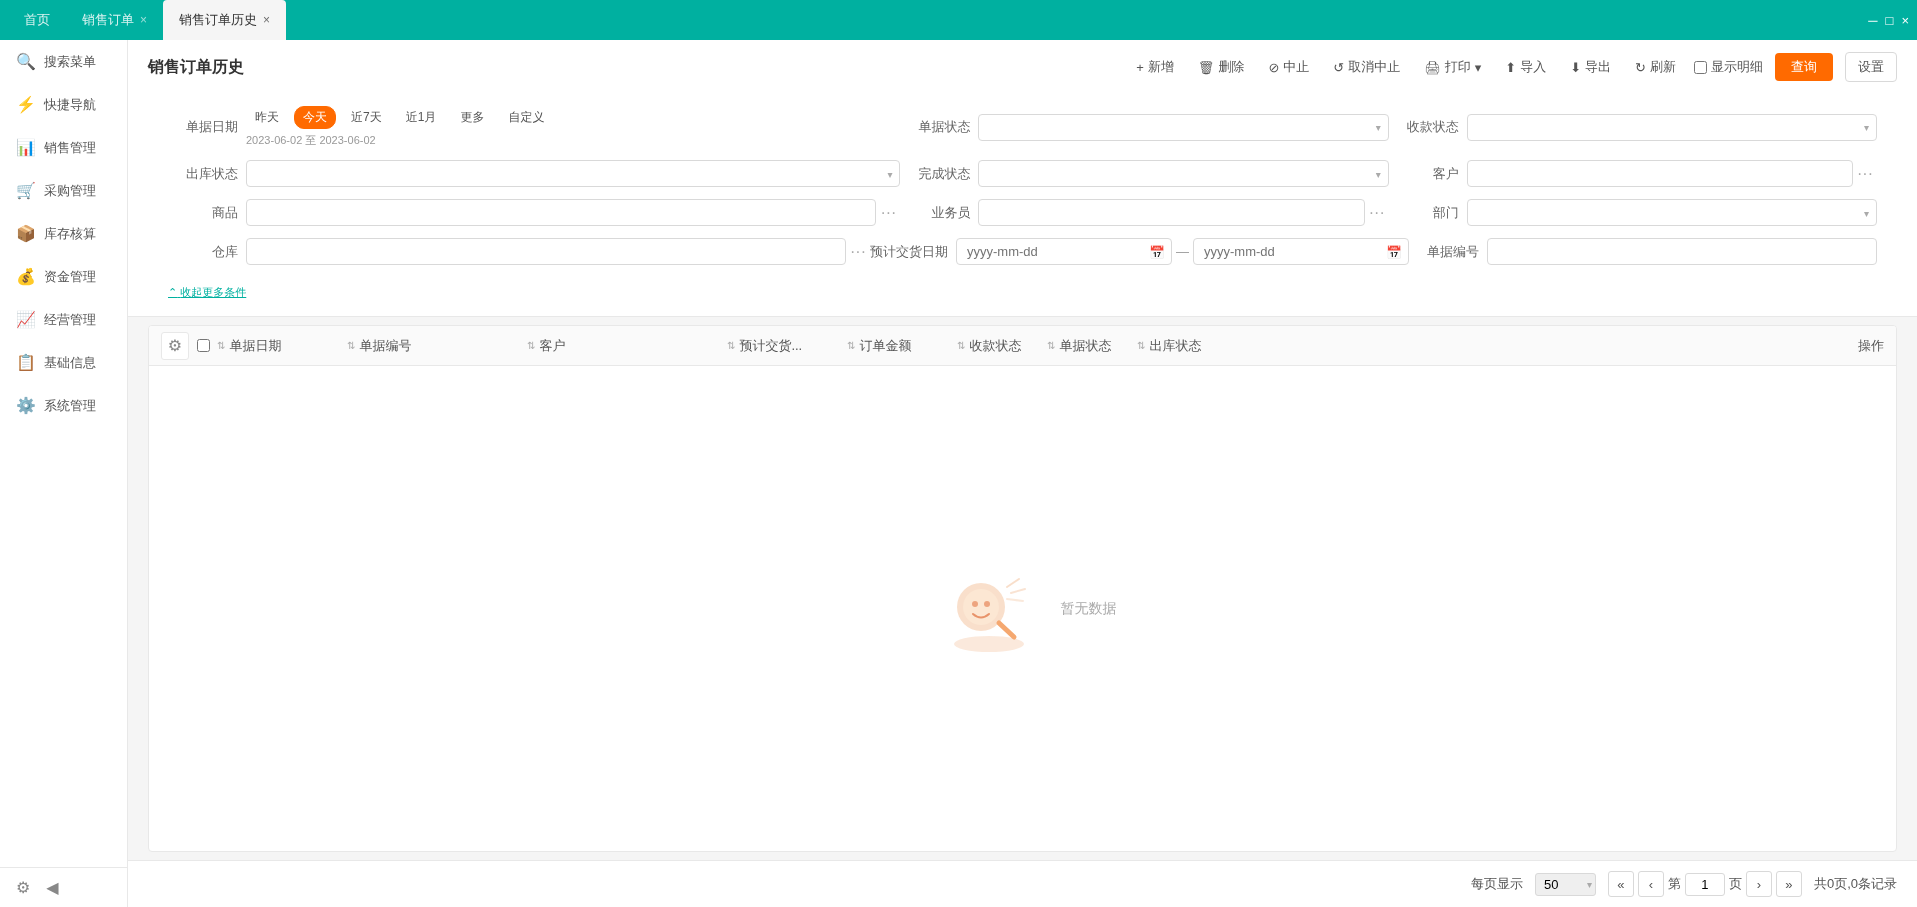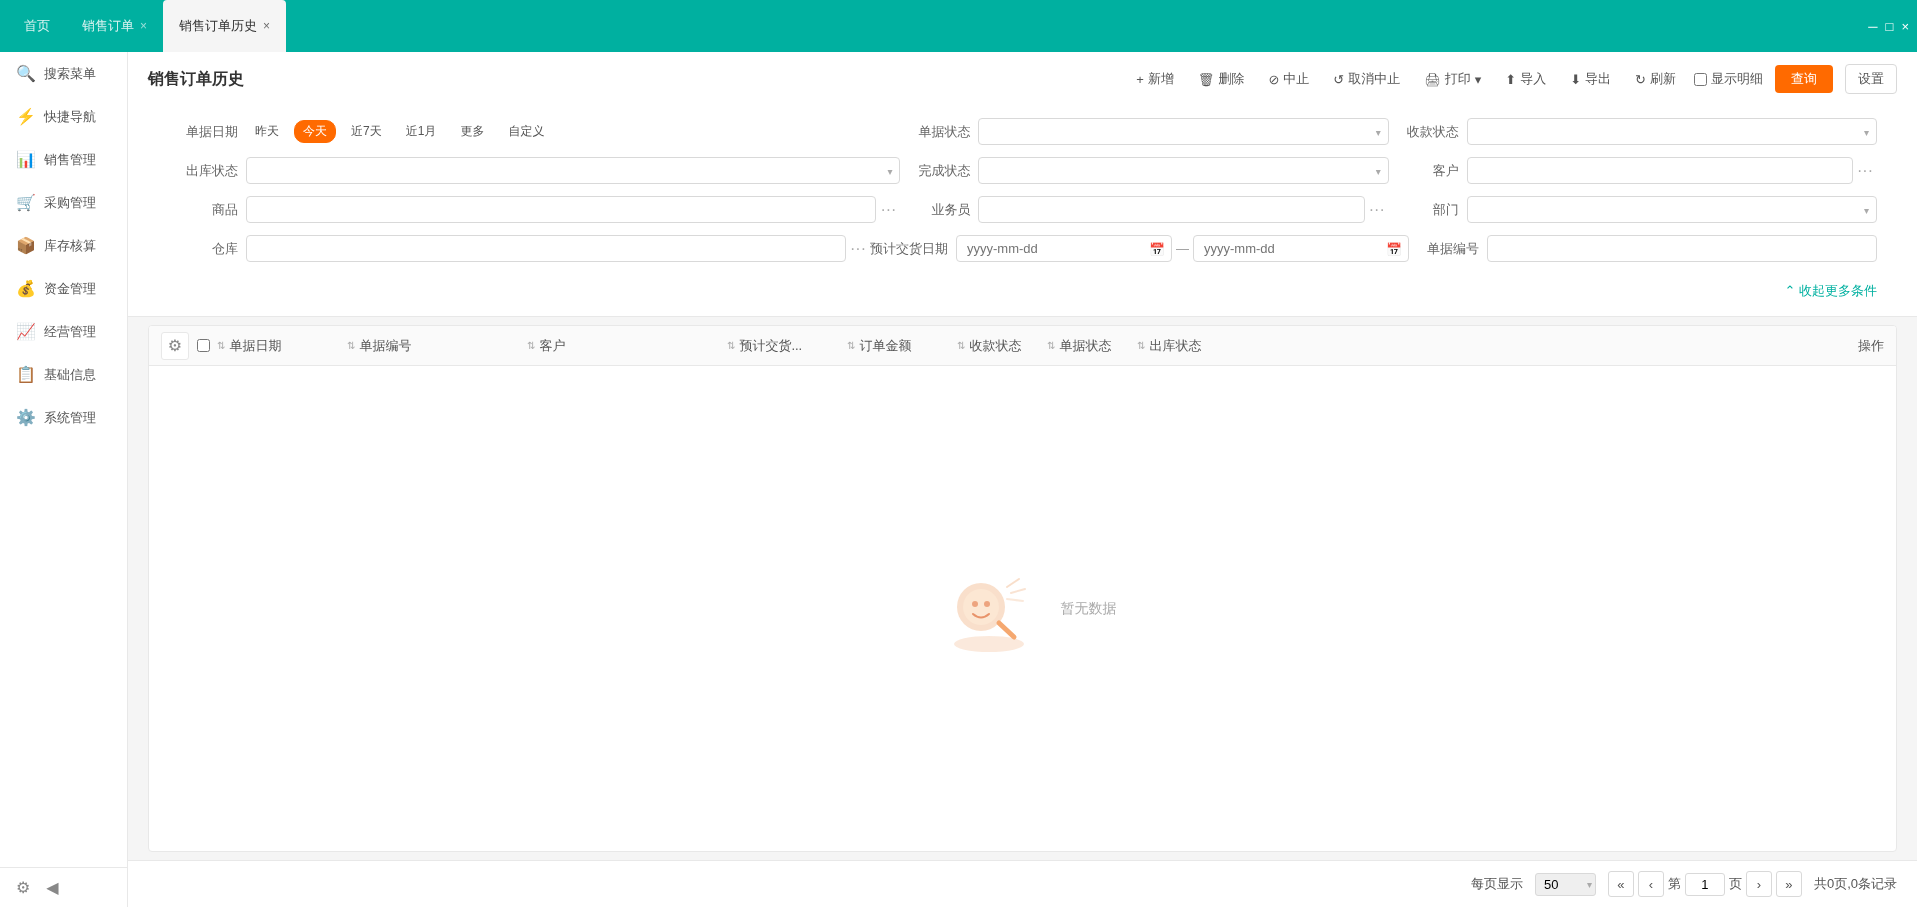--- a/index.html
+++ b/index.html
@@ -1,21 +1,21 @@
 <!DOCTYPE html>
 <html><head>
   <meta charset="utf-8">
   <style>
     * { box-sizing: border-box; margin: 0; padding: 0; }
     body { font-family: 'Microsoft YaHei', Arial, sans-serif; font-size: 13px; background: #f5f5f5; display: flex; flex-direction: column; height: 907px; overflow: hidden; }
 
     
     .topbar {
       background: #00b0a0;
-      height: 52px;
+      height: 40px;
       display: flex;
       align-items: center;
       padding: 0 8px;
       flex-shrink: 0;
     }
     .topbar-tabs {
       display: flex;
       align-items: stretch;
       height: 100%;
       flex: 1;
@@ -247,25 +247,26 @@
     
     .ellipsis-btn {
       color: #aaa;
       cursor: pointer;
       font-size: 16px;
       padding: 0 4px;
     }
 
     
     .collapse-row {
-      text-align: right;
+      text-align: left;
       padding: 4px 0;
       color: #00b0a0;
       cursor: pointer;
-      font-size: 13px;
+      font-size: 11px;
+      text-decoration: underline;
     }
 
     
     .table-area {
       flex: 1;
       background: #fff;
       margin: 8px 20px;
       border: 1px solid #e8e8e8;
       border-radius: 4px;
       display: flex;
@@ -516,20 +517,21 @@
             <span class="filter-label">单据日期</span>
             <div style="display:flex;flex-direction:column;gap:2px;flex:1;">
               <div class="date-quick">
                 <span class="date-quick-btn">昨天</span>
                 <span class="date-quick-btn active">今天</span>
                 <span class="date-quick-btn">近7天</span>
                 <span class="date-quick-btn">近1月</span>
                 <span class="date-quick-btn">更多</span>
                 <span class="date-quick-btn">自定义</span>
               </div>
+              <div class="date-sub">2023-06-02 至 2023-06-02</div>
             </div>
           </div>
           <div class="filter-item">
             <span class="filter-label">单据状态</span>
             <div class="filter-control">
               <select class="filter-select">
                 <option value=""></option>
               </select>
               <span class="select-arrow">▾</span>
             </div>

